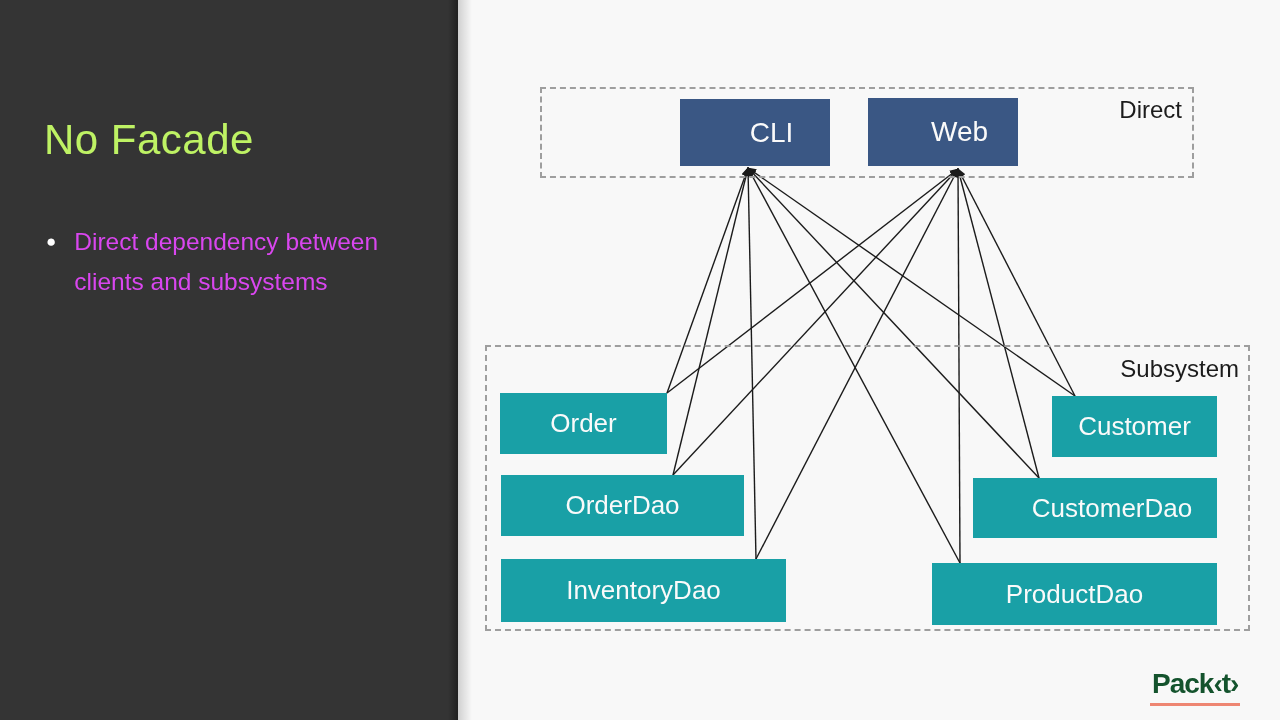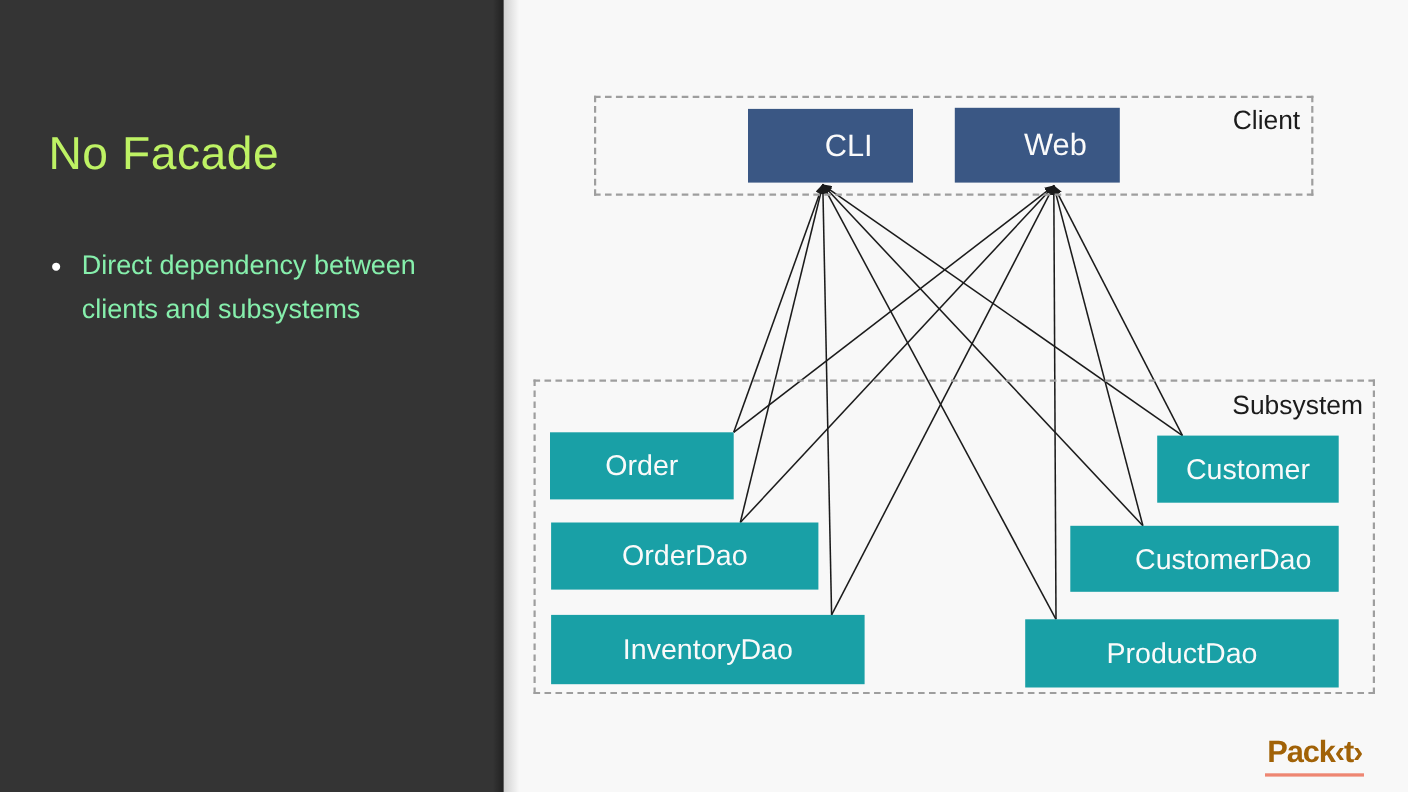--- a/index.html
+++ b/index.html
@@ -19,21 +19,21 @@
   }
   .panel-title {
     position: absolute; left: 44px; top: 116px;
     font-size: 42px; font-weight: 400; color: #bef264; letter-spacing: 0.5px;
   }
   .bullet-row {
     position: absolute; left: 46px; top: 222px; width: 380px;
     display: flex; align-items: flex-start;
   }
   .bullet-dot { font-size: 17px; line-height: 40px; color: #ffffff; margin-right: 18px; }
-  .bullet-text { font-size: 24.5px; line-height: 40px; color: #86efac; }
+  .bullet-text { font-size: 24.5px; line-height: 40px; color: #d946ef; }
 
   
   .slide { position: absolute; left: 458px; top: 0; width: 822px; height: 720px; background: #f8f8f8; }
   .slide::before {
     content: ""; position: absolute; left: 0; top: 0; width: 14px; height: 100%;
     background: linear-gradient(to right, rgba(0,0,0,0.16), rgba(0,0,0,0));
     pointer-events: none;
   }
 
   
@@ -64,21 +64,21 @@
   .node-productdao   { left: 932px;  top: 563px; width: 285px; height: 62px; }
 
   
   .lines-svg { position: absolute; left: 0; top: 0; width: 1280px; height: 720px; pointer-events: none; }
   .dep-line { stroke: #1b1b1b; stroke-width: 1.4; fill: none; }
 
   
   .packt-logo {
     position: absolute; left: 1150px; top: 668px;
     font-size: 28px; font-weight: 700; letter-spacing: -1px;
-    color: #a16207; border-bottom: 3px solid #ee8672; padding: 0 2px 3px 2px;
+    color: #14532d; border-bottom: 3px solid #ee8672; padding: 0 2px 3px 2px;
   }
 </style>
 </head>
 <body>
 
 <div class="stage">
 
   <div class="panel">
     <div class="panel-title">No Facade</div>
     <div class="bullet-row">
@@ -106,21 +106,21 @@
     <line class="dep-line" x1="960" y1="563" x2="748" y2="168" marker-end="url(#arrow)"></line>
     <line class="dep-line" x1="667" y1="393" x2="958" y2="169" marker-end="url(#arrow)"></line>
     <line class="dep-line" x1="673" y1="475" x2="958" y2="169" marker-end="url(#arrow)"></line>
     <line class="dep-line" x1="756" y1="559" x2="958" y2="169" marker-end="url(#arrow)"></line>
     <line class="dep-line" x1="1075" y1="396" x2="958" y2="169" marker-end="url(#arrow)"></line>
     <line class="dep-line" x1="1039" y1="478" x2="958" y2="169" marker-end="url(#arrow)"></line>
     <line class="dep-line" x1="960" y1="563" x2="958" y2="169" marker-end="url(#arrow)"></line>
   </svg>
 
   <div class="group-box group-client">
-    <span class="group-label">Client</span>
+    <span class="group-label">Direct</span>
   </div>
 
   <div class="group-box group-subsystem">
     <span class="group-label">Subsystem</span>
   </div>
 
   <div class="node node-client node-cli">CLI</div>
   <div class="node node-client node-web">Web</div>
 
   <div class="node node-sub node-order">Order</div>

